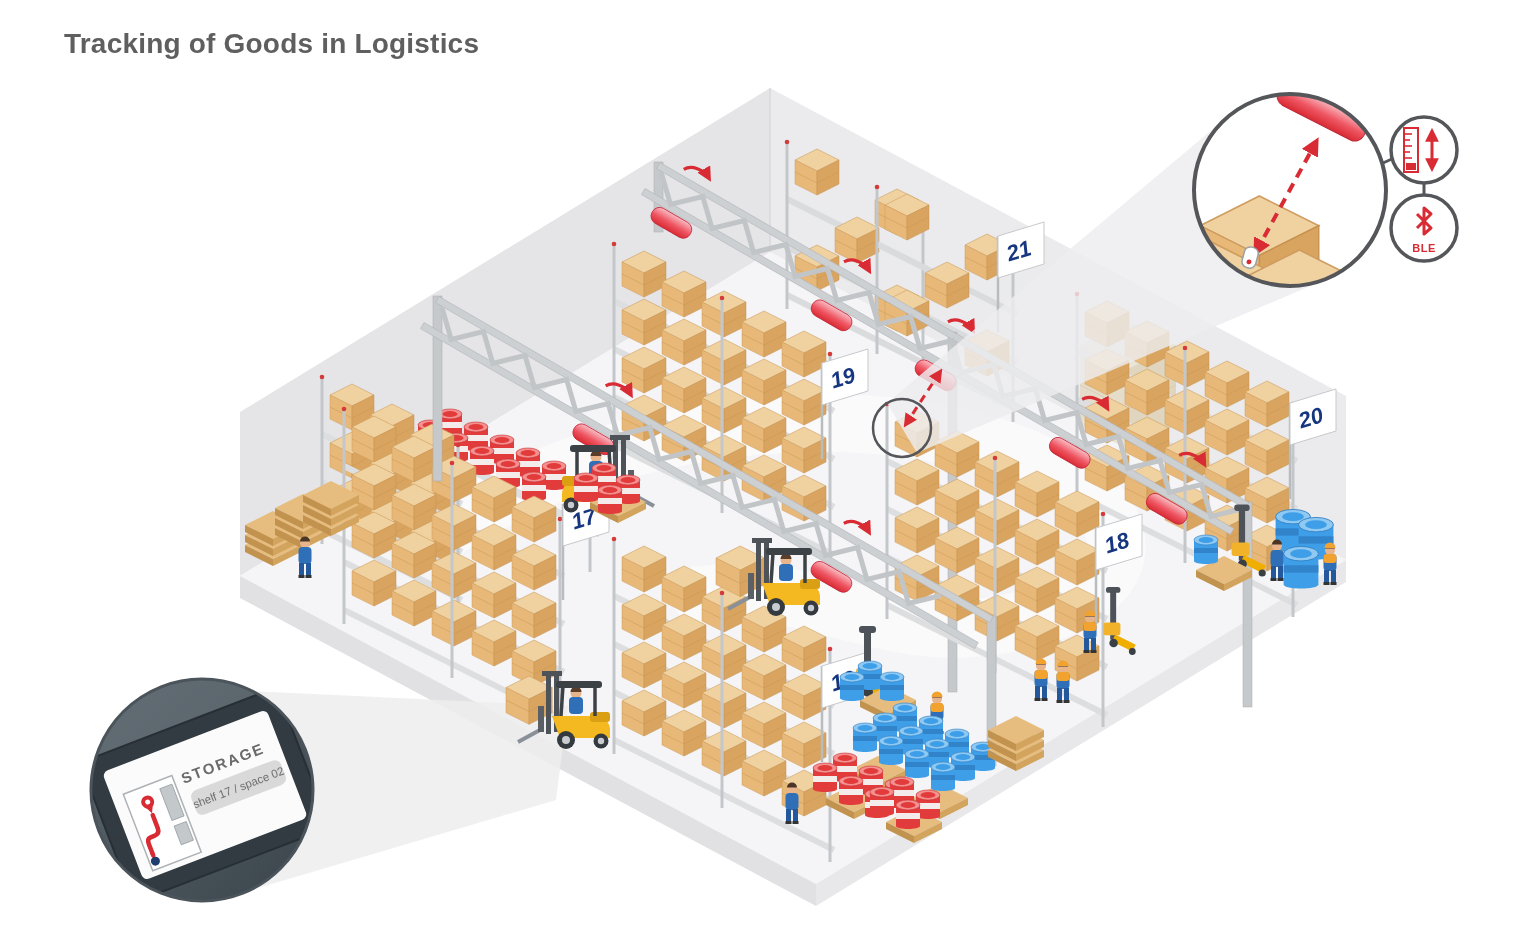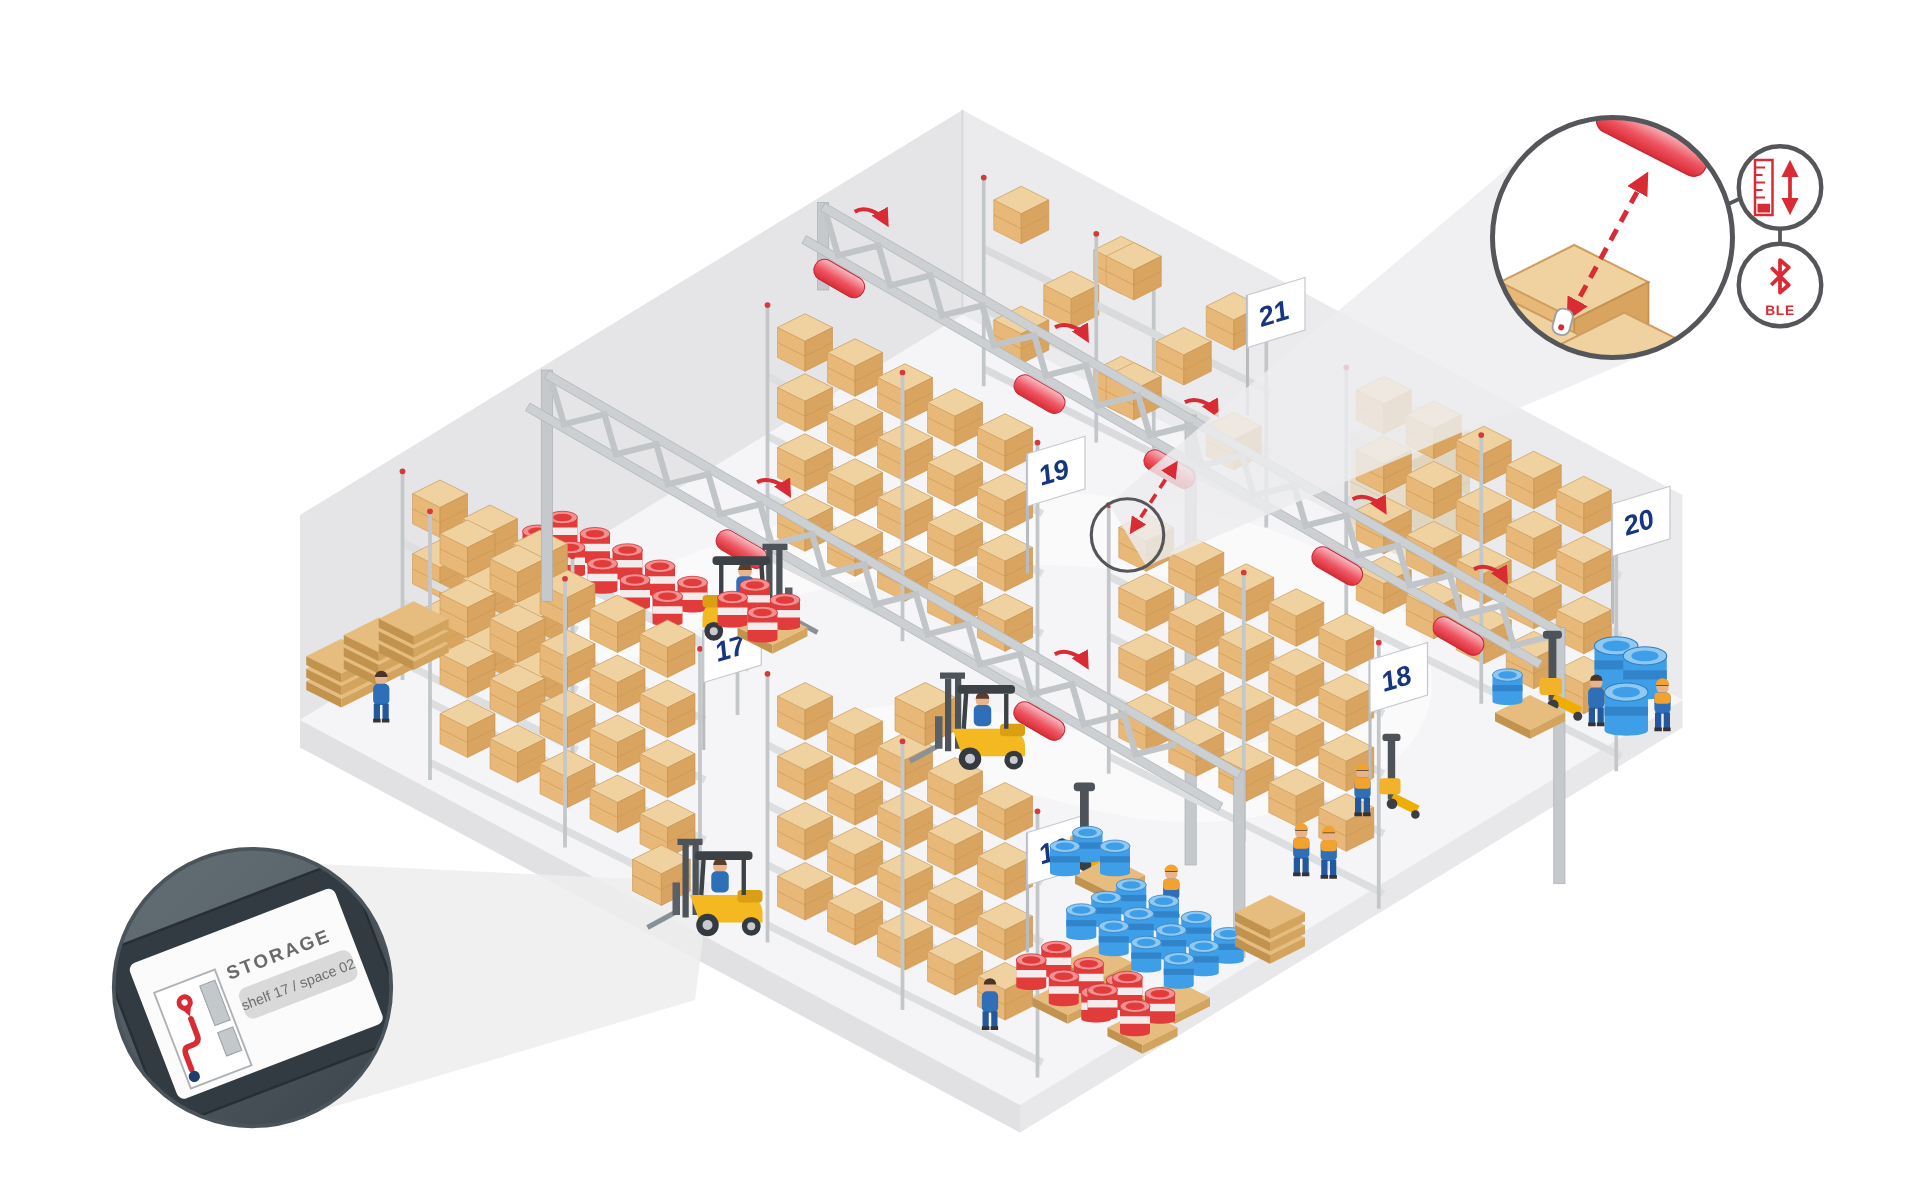--- a/index.html
+++ b/index.html
@@ -10,20 +10,21 @@
   svg text{font-family:"Liberation Sans","DejaVu Sans",sans-serif;}
   .flagnum{font-size:22px;font-weight:700;font-style:italic;fill:#16367f;}
   .ble{font-size:11px;font-weight:700;fill:#d92b33;letter-spacing:.5px;}
   .storage{font-size:15px;font-weight:700;fill:#6a6a6a;letter-spacing:2px;}
   .loc{font-size:11.5px;fill:#6f6f6f;}
 </style>
 </head>
 <body>
 
 <div class="stage">
+<h1 class="title">Tracking of Goods in Logistics</h1>
 
 <svg width="1536" height="947" viewBox="0 0 1536 947">
 <defs>
   <linearGradient id="gradBeacon" x1="0" y1="0" x2="0" y2="1">
     <stop offset="0" stop-color="#f9bcc3"></stop>
           <stop offset="0.55" stop-color="#ee5562"></stop>
           <stop offset="1" stop-color="#d92b33"></stop>
   </linearGradient>
   <linearGradient id="gradSlate" x1="0" y1="0" x2="1" y2="1">
     <stop offset="0" stop-color="#5d6870"></stop>

